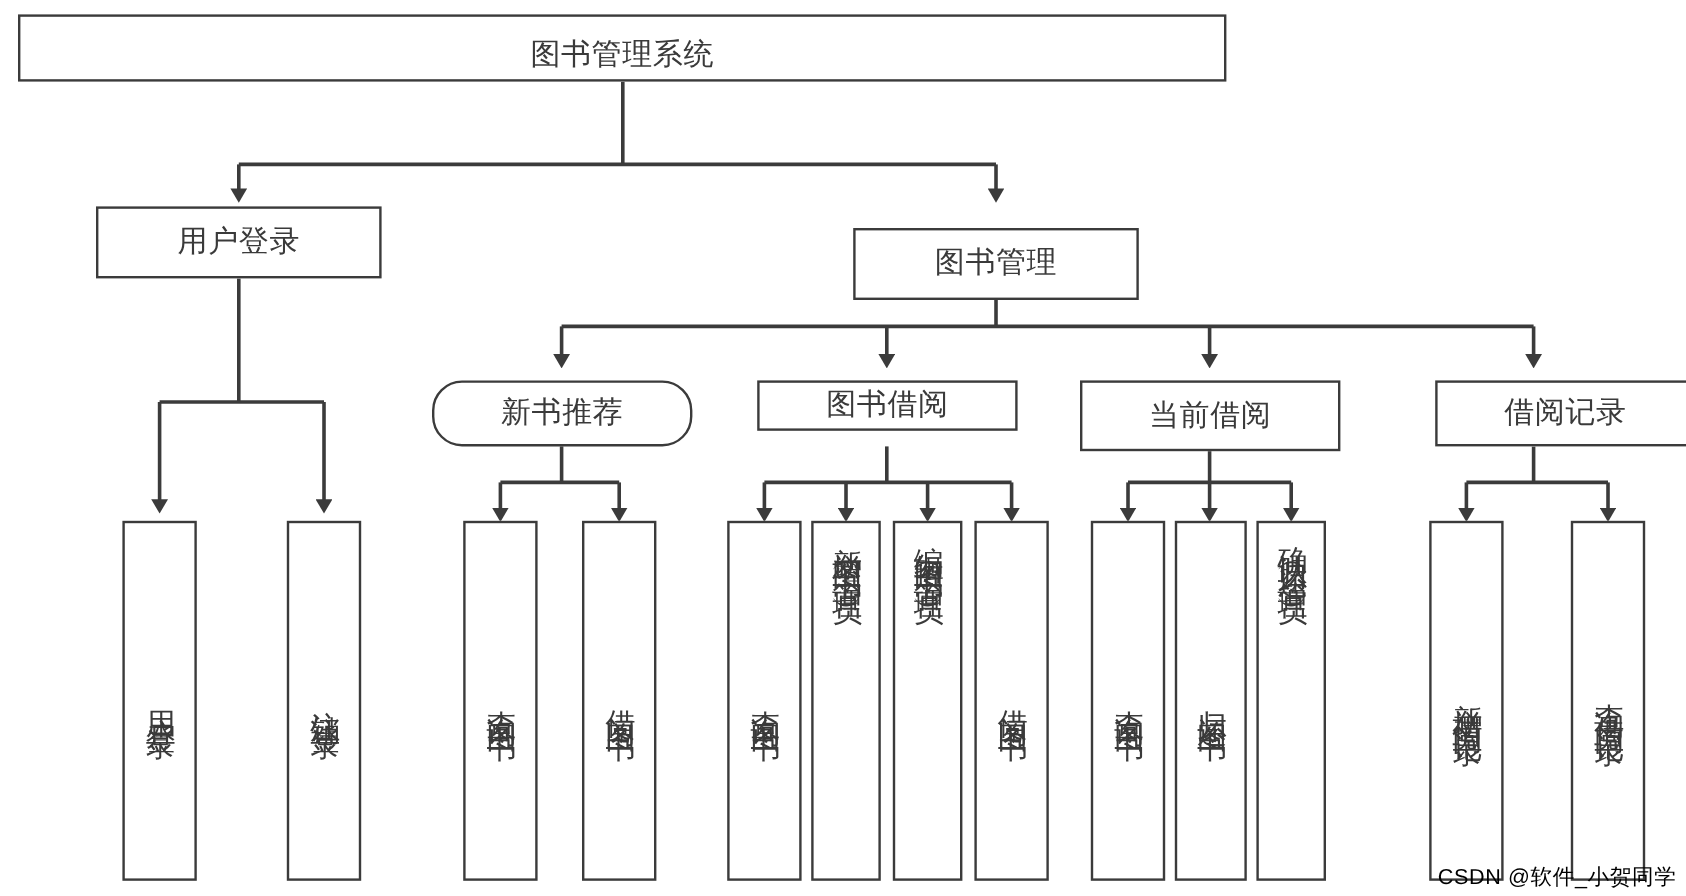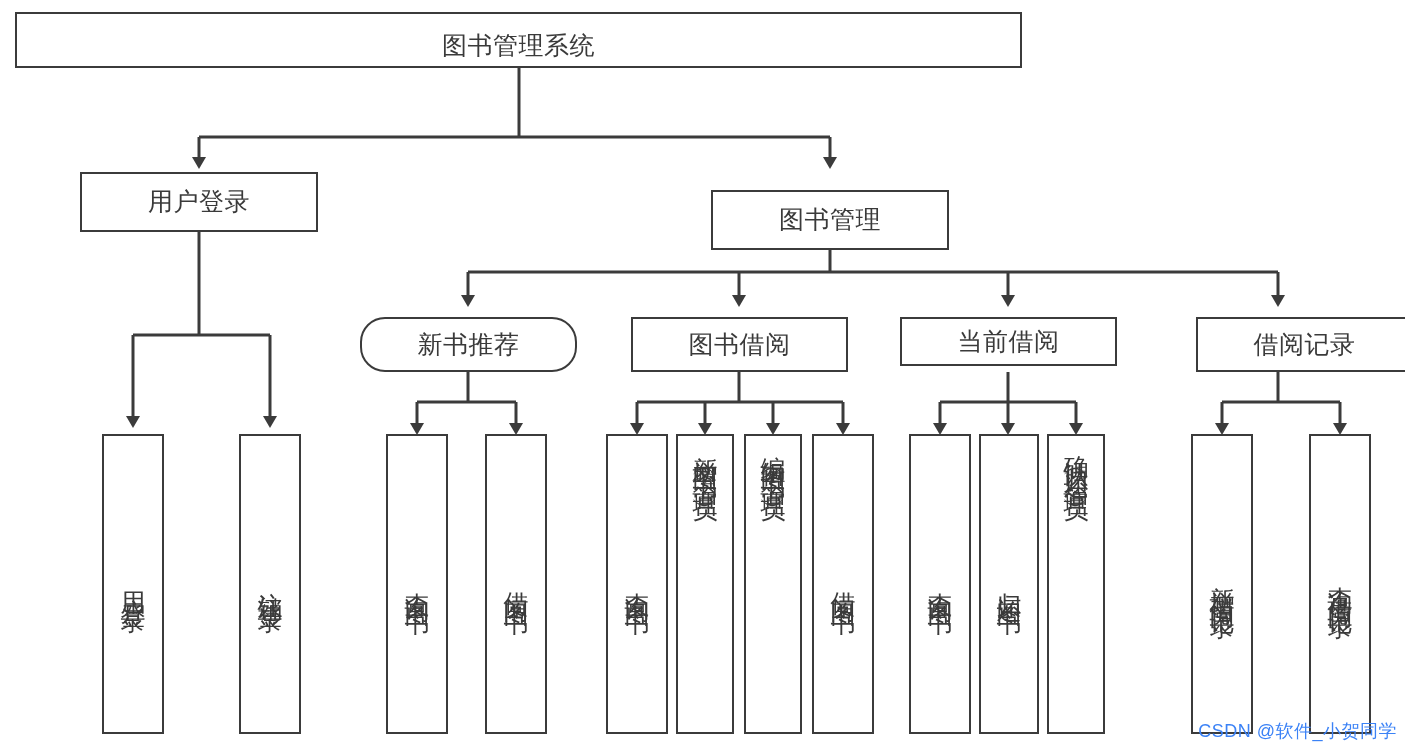--- a/index.html
+++ b/index.html
@@ -67,21 +67,21 @@
     white-space: nowrap;
   }
   .node.v.mid {
     align-items: center;
   }
   #watermark {
     position: absolute;
     right: 8px;
     bottom: 4px;
     font-size: 18px;
-    color: #3b82f6;
+    color: #000000;
     letter-spacing: 0.5px;
     z-index: 5;
     white-space: nowrap;
   }
 </style>
 </head>
 <body>
 
 <div id="canvas">
 
@@ -143,24 +143,24 @@
   <div class="node h" style="left:80px; top:172px; width:238px; height:60px;">
     <span class="lbl">用户登录</span>
   </div>
   <div class="node h" style="left:711px; top:190px; width:238px; height:60px;">
     <span class="lbl">图书管理</span>
   </div>
 
   <div class="node h" style="left:360px; top:317px; width:217px; height:55px;border-radius:25px;">
     <span class="lbl">新书推荐</span>
   </div>
-  <div class="node h" style="left:631px; top:317px; width:217px; height:55px;">
+  <div class="node h" style="left:631px; top:317px; width:217px; height:42px;">
     <span class="lbl">图书借阅</span>
   </div>
-  <div class="node h" style="left:900px; top:317px; width:217px; height:49px;">
+  <div class="node h" style="left:900px; top:317px; width:217px; height:59px;">
     <span class="lbl">当前借阅</span>
   </div>
   <div class="node h" style="left:1170px; top:317px; width:217px; height:55px;margin-left:26px;">
     <span class="lbl">借阅记录</span>
   </div>
 
   <div class="node v mid" style="left:102px; top:434px; width:62px; height:300px;">
     <span class="lbl">用户登录</span>
   </div>
   <div class="node v mid" style="left:239px; top:434px; width:62px; height:300px;">

